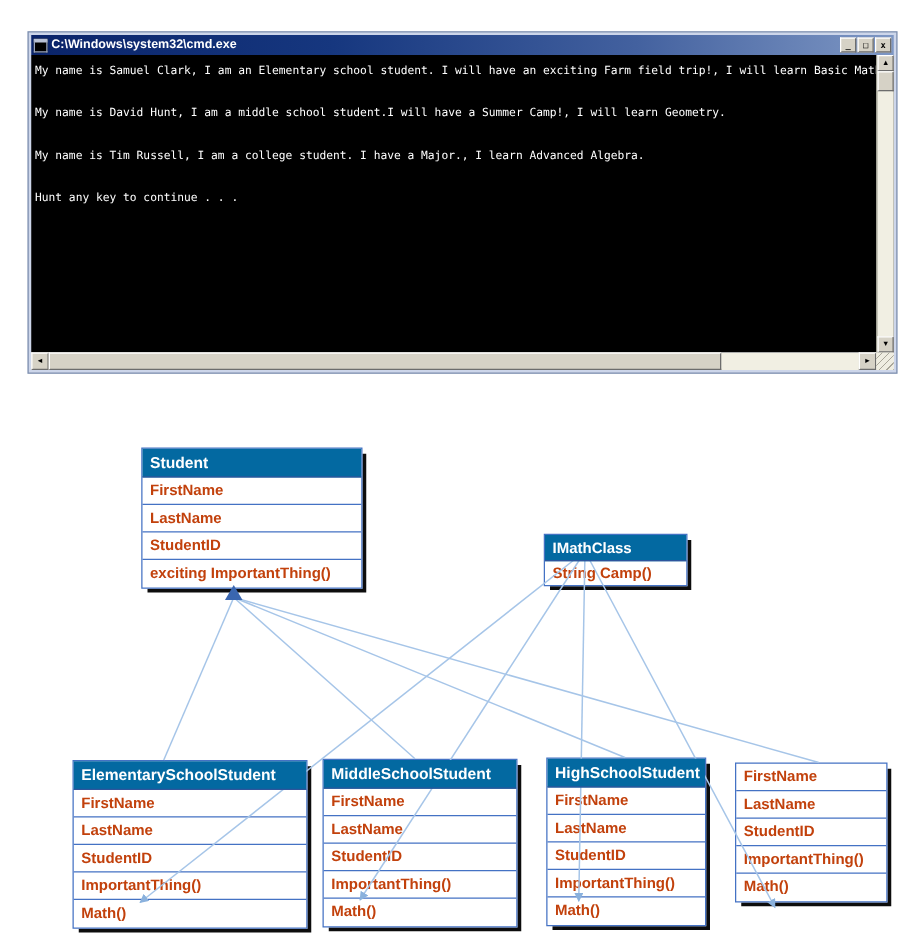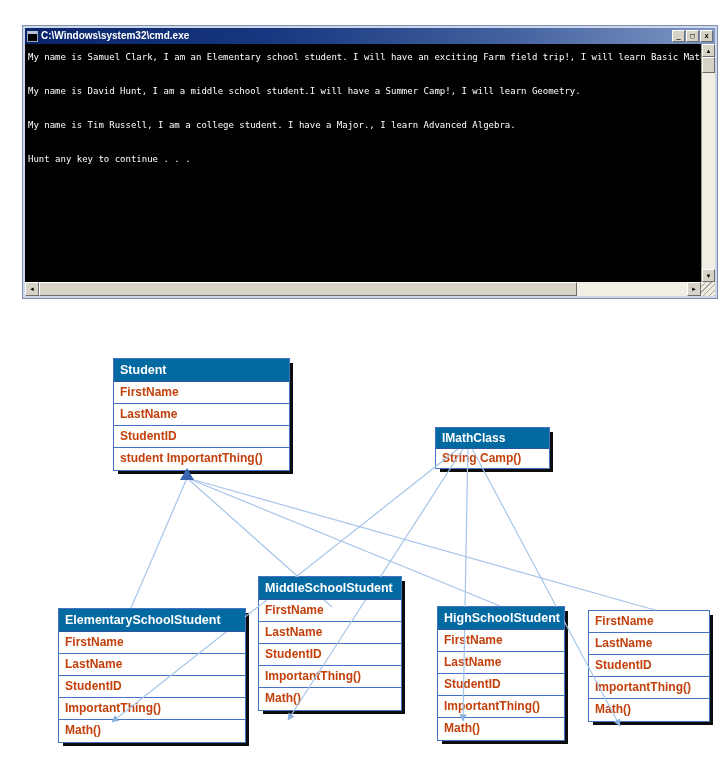--- a/index.html
+++ b/index.html
@@ -71,21 +71,21 @@
   .uml-row {
     font-weight:bold; font-size:12px; color:#c2410c; padding-left:6px;
     line-height:21px; height:22px; border-bottom:1px solid #4472c4; white-space:nowrap;
   }
   .uml-row:last-child { border-bottom:none; }
   #box-student      { left:113px; top:358px; width:177px; }
   #box-imathclass   { left:435px; top:391px; width:115px;margin-top:36px; }
   #box-imathclass .uml-header { line-height:20px; font-size:12px; }
   #box-imathclass .uml-row { height:19px; line-height:18px; }
   #box-elementary   { left:58px;  top:608px; width:188px; }
-  #box-middle       { left:258px; top:576px; width:144px; }
+  #box-middle       { left:258px; top:607px; width:156px; }
   #box-high         { left:437px; top:606px; width:128px; }
   #box-college      { left:588px; top:610px; width:122px; }
 </style>
 </head>
 <body>
 
 <div class="page">
 
   <div class="cmd-window">
     <div class="titlebar">
@@ -123,21 +123,21 @@
     </div>
   </div>
 
   <div class="diagram">
 
     <div class="uml-box" id="box-student">
       <div class="uml-header">Student</div>
       <div class="uml-row">FirstName</div>
       <div class="uml-row">LastName</div>
       <div class="uml-row">StudentID</div>
-      <div class="uml-row">student ImportantThing()</div>
+      <div class="uml-row">exciting ImportantThing()</div>
     </div>
 
     <div class="uml-box" id="box-imathclass">
       <div class="uml-header">IMathClass</div>
       <div class="uml-row">String Camp()</div>
     </div>
 
     <div class="uml-box" id="box-elementary">
       <div class="uml-header">ElementarySchoolStudent</div>
       <div class="uml-row">FirstName</div>

